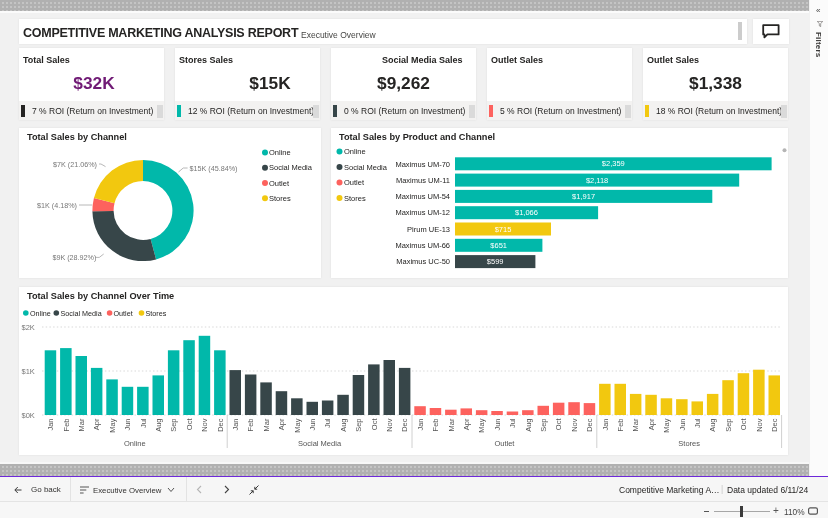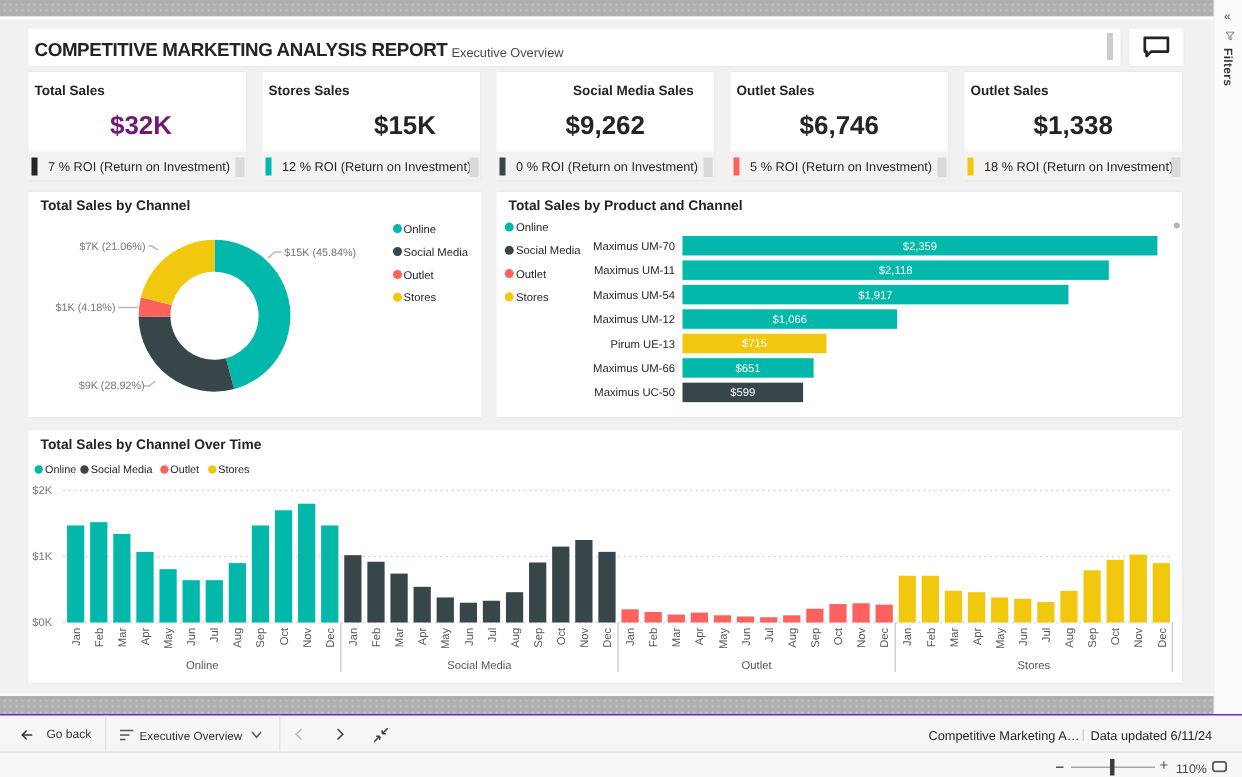--- a/index.html
+++ b/index.html
@@ -62,21 +62,20 @@
     <div class="abs" style="left:4px;top:7px;font-size:9px;font-weight:bold;color:#252423;white-space:nowrap;margin-left:47px;">Social Media Sales</div>
     <div class="abs" style="left:0;top:25px;width:145px;text-align:center;font-size:17.3px;font-weight:bold;color:#252423;">$9,262</div>
     <div class="abs" style="left:0;top:53.3px;width:145px;height:18.7px;background:#f3f2f1;">
       <div class="abs" style="left:2px;top:4px;width:4px;height:12px;background:#374649;"></div>
       <div class="abs" style="left:13px;top:4.5px;font-size:8.5px;color:#252423;white-space:nowrap;">0 % ROI (Return on Investment)</div>
       <div class="abs" style="right:1.5px;top:4px;width:6px;height:13px;background:#dadada;"></div>
     </div>
   </div>
     <div class="card" style="left:487px;top:48px;width:145px;height:72px;">
     <div class="abs" style="left:4px;top:7px;font-size:9px;font-weight:bold;color:#252423;white-space:nowrap;">Outlet Sales</div>
-    <div class="abs" style="left:0;top:25px;width:145px;text-align:center;font-size:17.3px;font-weight:bold;color:#252423;">$6,746</div>
     <div class="abs" style="left:0;top:53.3px;width:145px;height:18.7px;background:#f3f2f1;">
       <div class="abs" style="left:2px;top:4px;width:4px;height:12px;background:#fd625e;"></div>
       <div class="abs" style="left:13px;top:4.5px;font-size:8.5px;color:#252423;white-space:nowrap;">5 % ROI (Return on Investment)</div>
       <div class="abs" style="right:1.5px;top:4px;width:6px;height:13px;background:#dadada;"></div>
     </div>
   </div>
     <div class="card" style="left:643px;top:48px;width:145px;height:72px;">
     <div class="abs" style="left:4px;top:7px;font-size:9px;font-weight:bold;color:#252423;white-space:nowrap;">Outlet Sales</div>
     <div class="abs" style="left:0;top:25px;width:145px;text-align:center;font-size:17.3px;font-weight:bold;color:#252423;">$1,338</div>
     <div class="abs" style="left:0;top:53.3px;width:145px;height:18.7px;background:#f3f2f1;">

